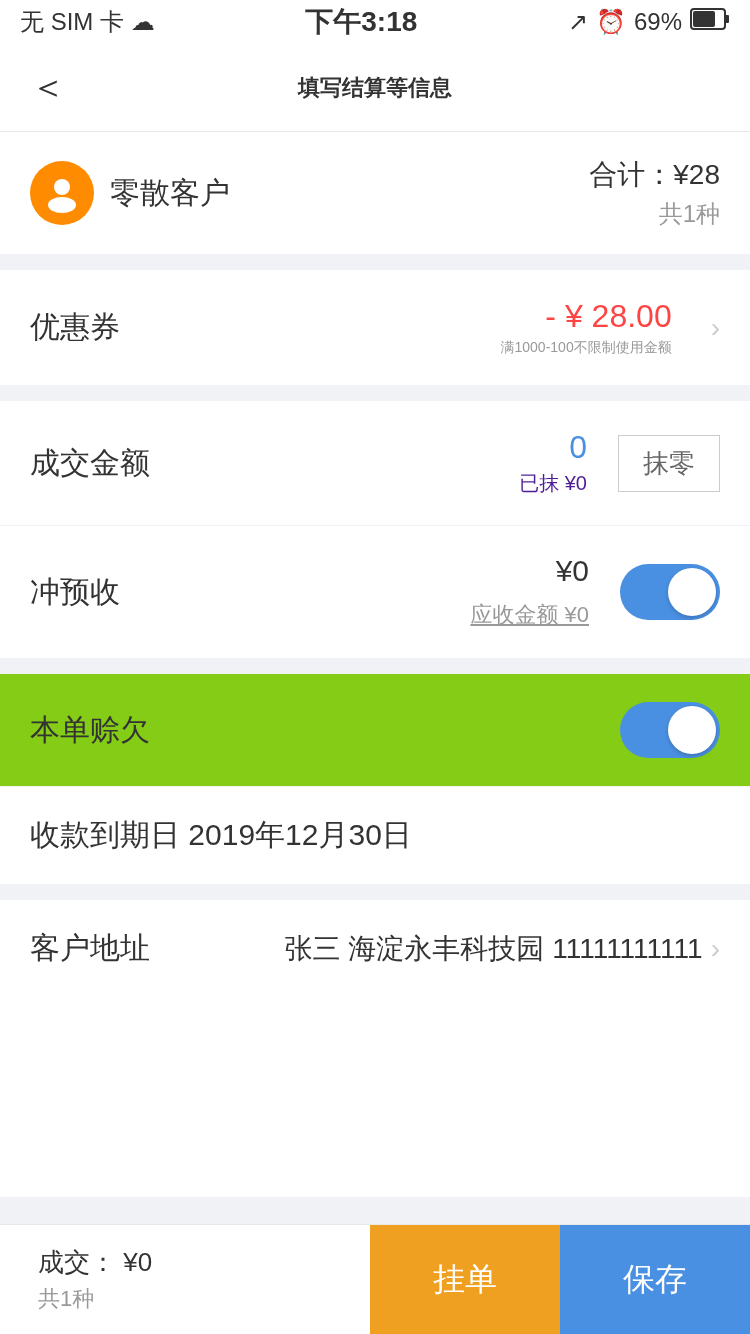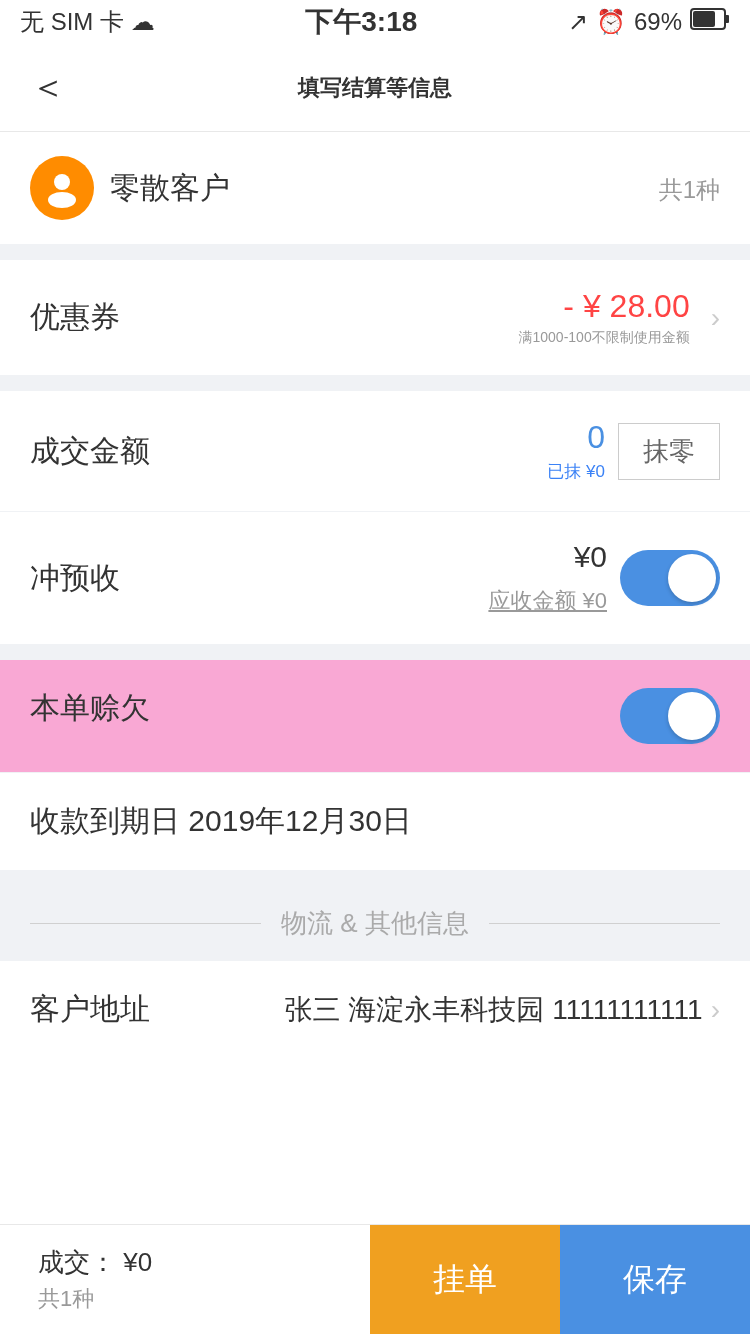--- a/index.html
+++ b/index.html
@@ -138,21 +138,21 @@
       border-bottom: none;
     }
     .form-label {
       font-size: 30px;
       color: #333;
       white-space: nowrap;
     }
     .form-right {
       display: flex;
       align-items: center;
-      gap: 13px;
+      gap: 31px;
     }
     .form-right-text {
       text-align: right;
     }
 
     
     .coupon-value {
       font-size: 32px;
       color: #ff4444;
       font-weight: 500;
@@ -168,22 +168,22 @@
       margin-left: 8px;
     }
 
     
     .amount-value {
       font-size: 32px;
       color: #4a90e2;
       font-weight: 500;
     }
     .amount-sub {
-      font-size: 17px;
-      color: #3b82f6;
+      font-size: 20px;
+      color: #4c1d95;
       margin-top: 4px;
       text-align: right;
     }
     .round-btn {
       border: 1px solid #ccc;
       border-radius: 0;
       padding: 10px 24px;
       font-size: 26px;
       color: #666;
       background: #fff;
@@ -220,23 +220,24 @@
       border-radius: 50%;
       background: #fff;
       position: absolute;
       top: 4px;
       right: 4px;
       box-shadow: 0 2px 4px rgba(0,0,0,0.2);
     }
 
     
     .debt-section {
-      background: #f9a8d4;
+      background: #84cc16;
       padding: 28px 30px;
       display: flex;
+      align-items: center;
       justify-content: space-between;
     }
     .debt-label {
       font-size: 30px;
       color: #333;
     }
 
     
     .due-date-section {
       background: #fff;
@@ -373,20 +374,21 @@
     <div class="customer-left">
       <div class="customer-avatar">
         <svg class="avatar-svg" viewBox="0 0 40 40">
           <circle cx="20" cy="14" r="8" fill="#fff"></circle>
           <ellipse cx="20" cy="32" rx="14" ry="8" fill="#fff"></ellipse>
         </svg>
       </div>
       <span class="customer-name">零散客户</span>
     </div>
     <div class="customer-right">
+      <div class="total-amount">合计：¥28</div>
       <div class="total-count">共1种</div>
     </div>
   </div>
 
   <div class="divider"></div>
 
   <div class="form-section">
     <div class="form-row">
       <span class="form-label">优惠券</span>
       <div class="form-right">
@@ -439,25 +441,20 @@
   <div class="due-date-section">
     <span class="due-date-label">
       <span>收款到期日</span>
       <span> </span>
       <span>2019年12月30日</span>
     </span>
   </div>
 
   <div class="divider"></div>
 
-  <div class="logistics-header">
-    <div class="logistics-line"></div>
-    <span class="logistics-title">物流 &amp; 其他信息</span>
-    <div class="logistics-line"></div>
-  </div>
 
   <div class="address-section">
     <span class="address-label">客户地址</span>
     <span class="address-value">张三 海淀永丰科技园 11111111111</span>
     <span class="chevron-right">›</span>
   </div>
 
   <div class="large-space"></div>
 
 </div>

